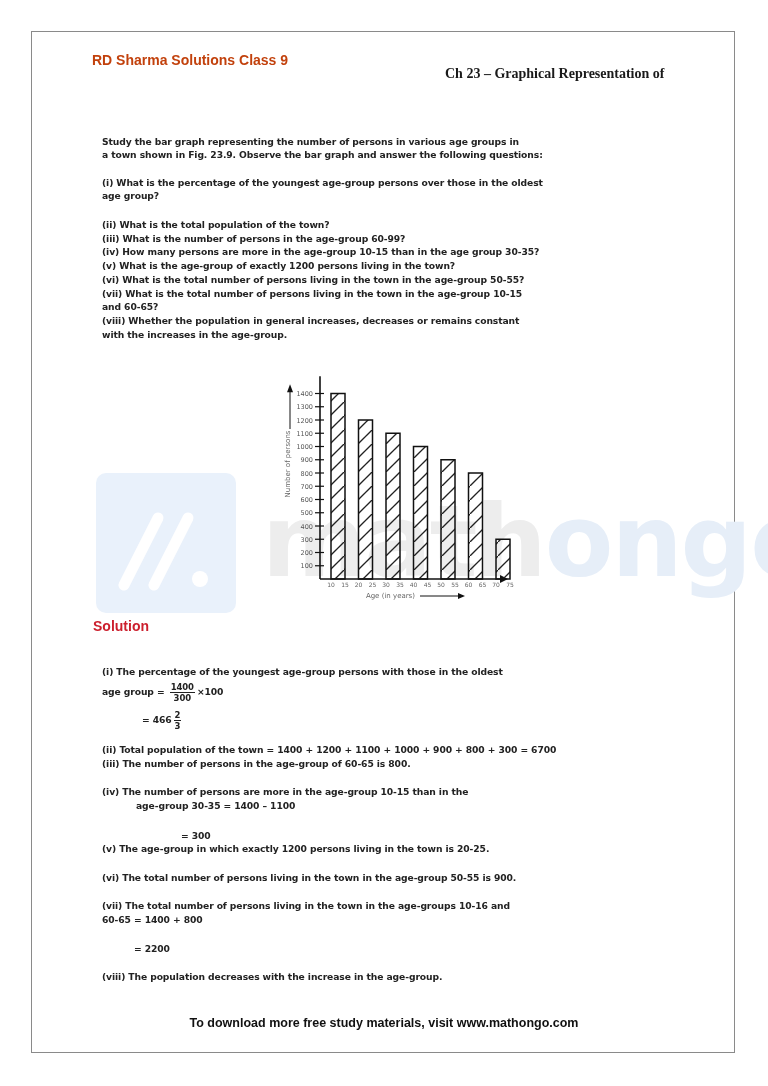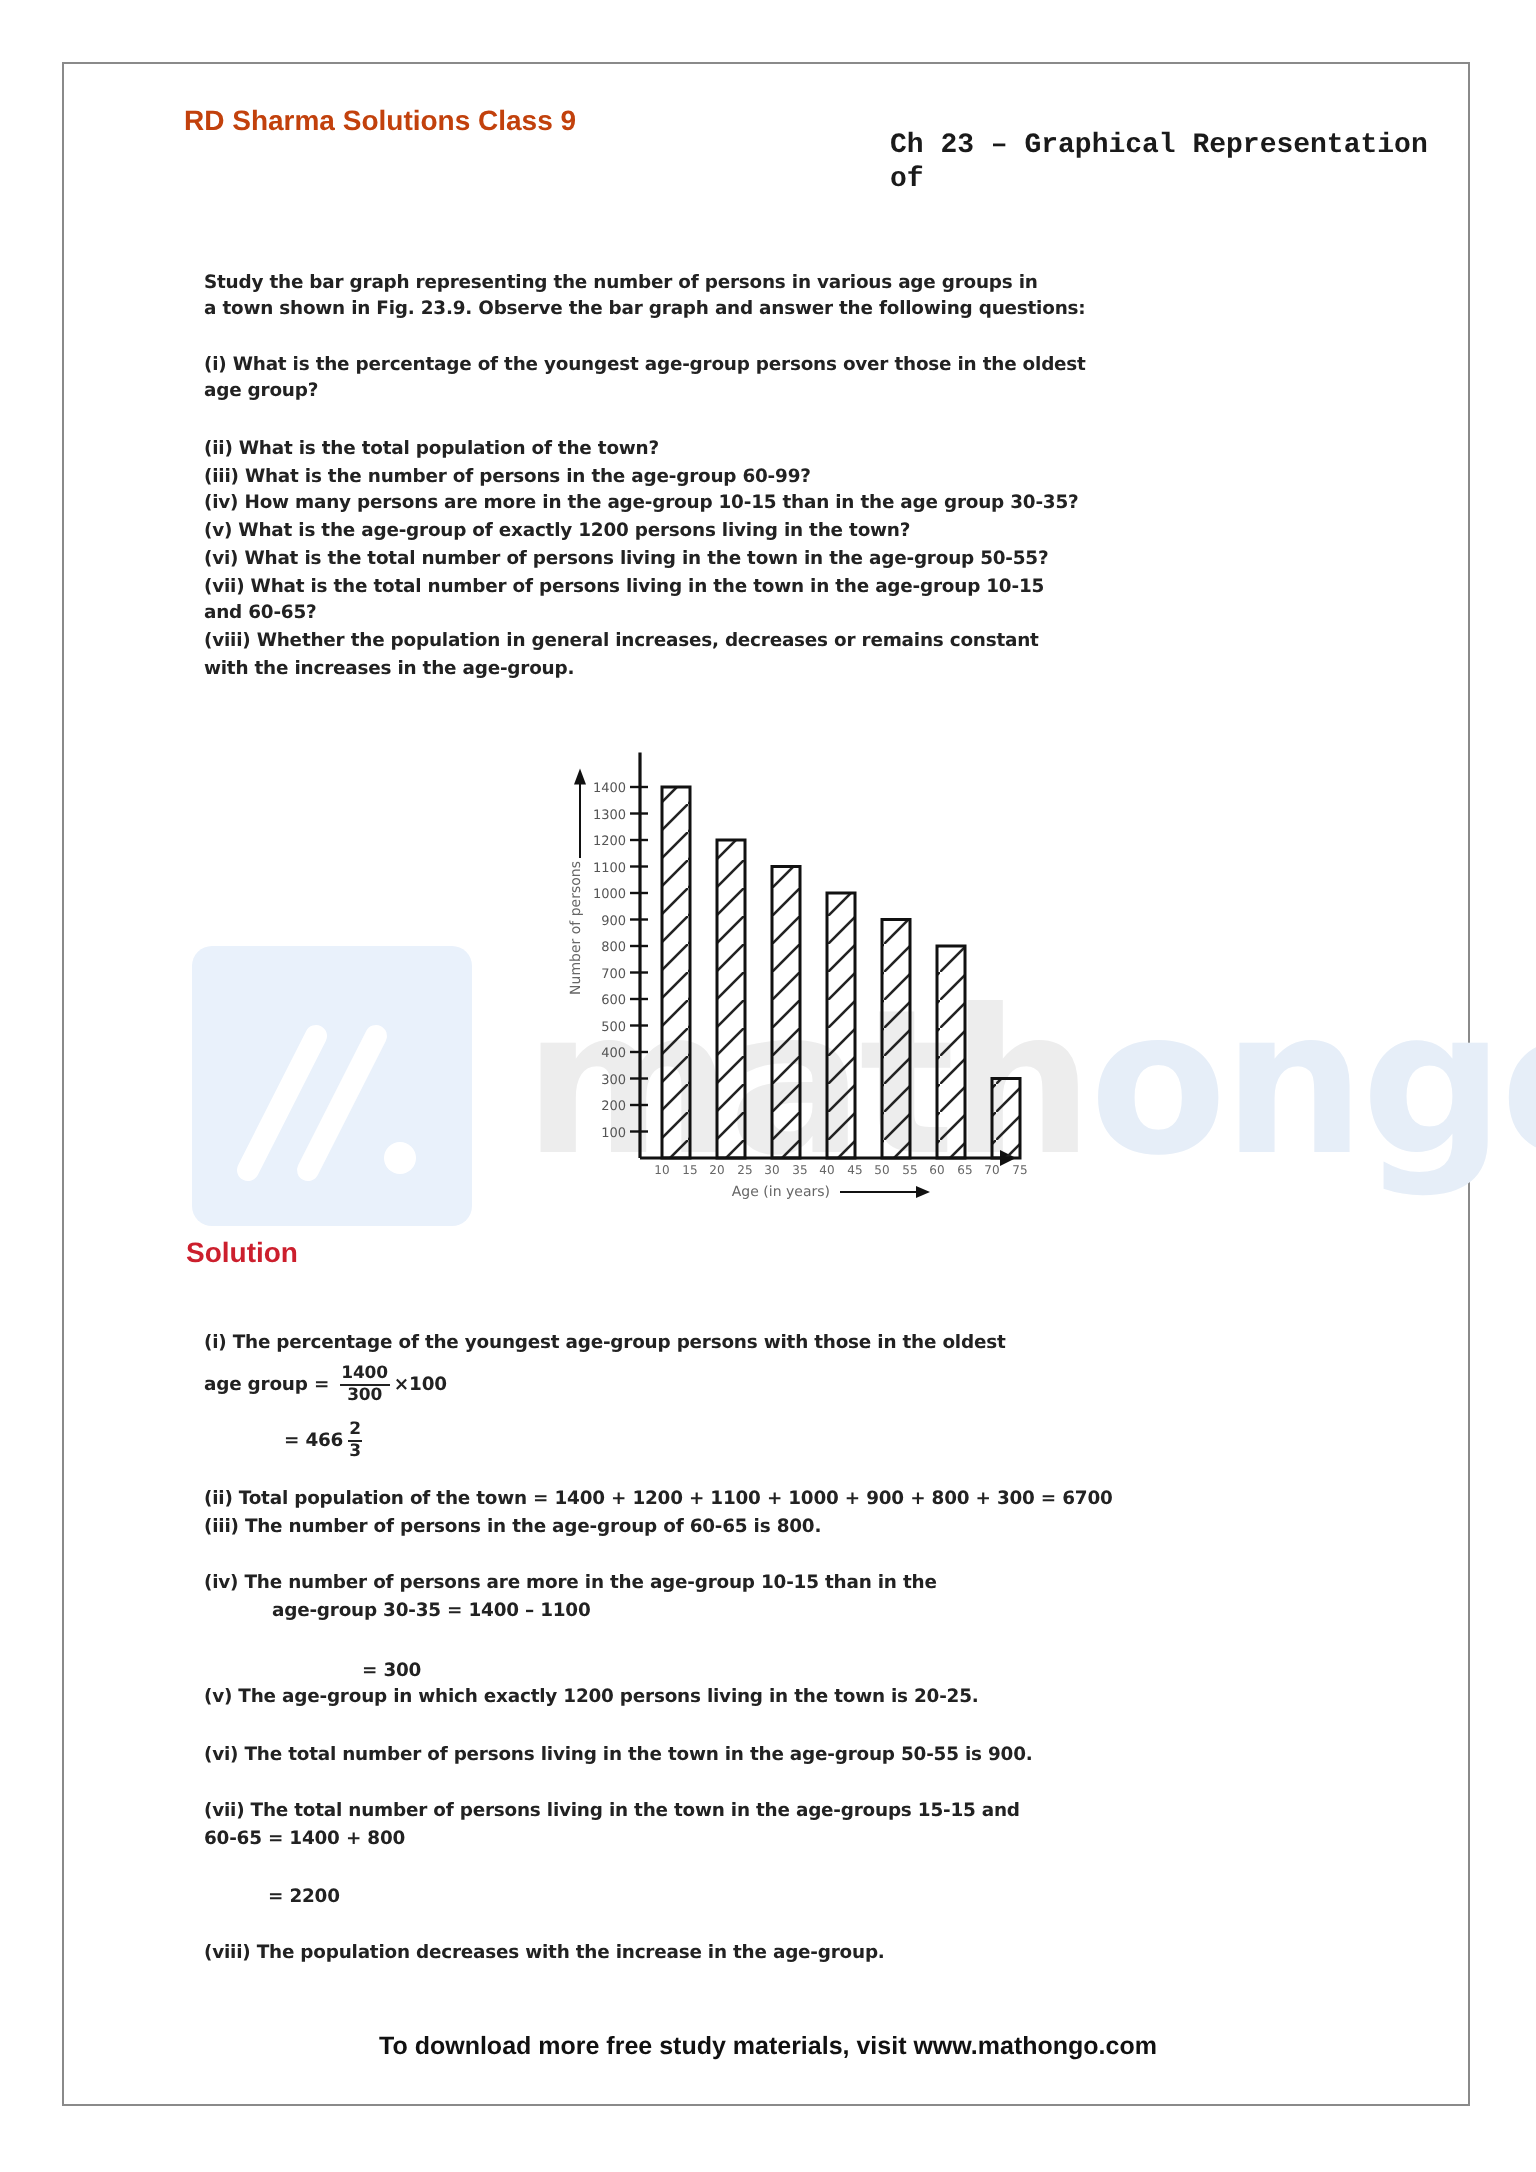--- a/index.html
+++ b/index.html
@@ -1,19 +1,19 @@
 <!DOCTYPE html>
 <html><head>
 <meta charset="utf-8">
 <style>
   html, body { margin: 0; padding: 0; background: #ffffff; }
   body { width: 768px; height: 1086px; position: relative; overflow: hidden; font-family: "DejaVu Sans", sans-serif; color: #111; }
   .page-border { position: absolute; left: 31px; top: 31px; width: 704px; height: 1022px; border: 1px solid #8a8a8a; box-sizing: border-box; }
   .header-left { position: absolute; left: 92px; top: 52px; font-family: Liberation Sans, sans-serif; font-size: 14px; font-weight: bold; color: #c2410c; }
-  .header-right { position: absolute; left: 445px; top: 65px; width: 270px; font-family: Liberation Mono, monospace; font-size: 14px; font-weight: bold; line-height: 17px; color: #1a1a1a; }
+  .header-right { position: absolute; left: 445px; top: 65px; width: 270px; font-family: Liberation Serif, serif; font-size: 14px; font-weight: bold; line-height: 17px; color: #1a1a1a; }
   .body-text { position: absolute; left: 102px; font-size: 9.2px; font-weight: bold; color: #222; line-height: 13px; white-space: nowrap; letter-spacing: -0.1px; }
   .watermark-box { position: absolute; left: 96px; top: 473px; width: 140px; height: 140px; border-radius: 10px; background: #e9f1fb; }
   .watermark-box svg { position: absolute; left: 0; top: 0; }
   .watermark-text { position: absolute; left: 262px; top: 492px; font-family: "DejaVu Sans", sans-serif; font-size: 100px; font-weight: bold; letter-spacing: -2px; line-height: 100px; }
   .wm-gray { color: #ededed; }
   .wm-blue { color: #e6eef8; }
   .chart { position: absolute; left: 260px; top: 360px; }
   .solution-title { position: absolute; left: 93px; top: 618px; font-family: "Liberation Sans", sans-serif; font-size: 14px; font-weight: bold; color: #cc1f2d; }
   .frac { display: inline-block; vertical-align: middle; text-align: center; font-size: 8.5px; line-height: 10px; margin: 0 2px; }
   .frac .num { display: block; border-bottom: 1px solid #222; padding: 0 1px; }
@@ -132,18 +132,18 @@
   <span>= 466</span><span class="frac"><span class="num">2</span><span class="den">3</span></span>
 </div>
 
 <div class="body-text" style="top:743px;">(ii) Total population of the town = 1400 + 1200 + 1100 + 1000 + 900 + 800 + 300 = 6700</div>
 <div class="body-text" style="top:757px;">(iii) The number of persons in the age-group of 60-65 is 800.</div>
 <div class="body-text" style="top:785px;">(iv) The number of persons are more in the age-group 10-15 than in the</div>
 <div class="body-text" style="top:799px;margin-left:34px;">age-group 30-35 = 1400 – 1100</div>
 <div class="body-text" style="top:829px; left:181px;">= 300</div>
 <div class="body-text" style="top:842px;">(v) The age-group in which exactly 1200 persons living in the town is 20-25.</div>
 <div class="body-text" style="top:871px;">(vi) The total number of persons living in the town in the age-group 50-55 is 900.</div>
-<div class="body-text" style="top:899px;">(vii) The total number of persons living in the town in the age-groups 15-15 and</div>
+<div class="body-text" style="top:899px;">(vii) The total number of persons living in the town in the age-groups 10-16 and</div>
 <div class="body-text" style="top:913px;">60-65 = 1400 + 800</div>
 <div class="body-text" style="top:942px; left:134px;">= 2200</div>
 <div class="body-text" style="top:970px;">(viii) The population decreases with the increase in the age-group.</div>
 
 <div class="footer">To download more free study materials, visit www.mathongo.com</div>
 
 </body></html>

